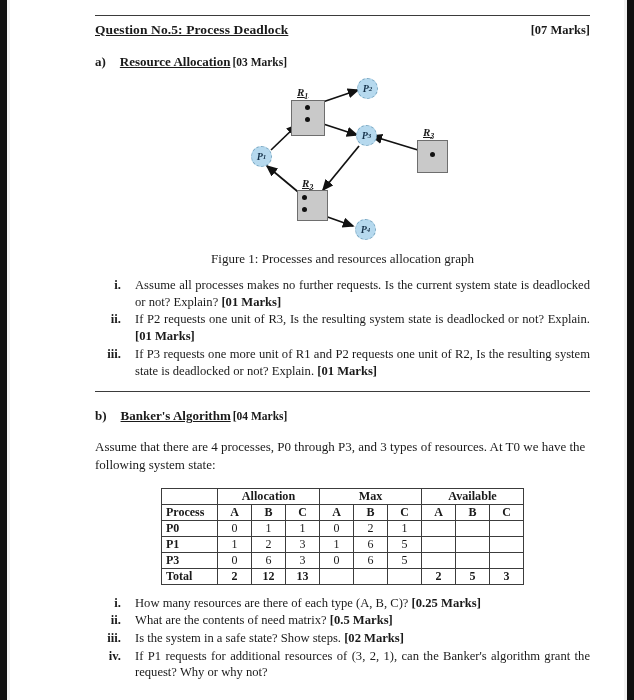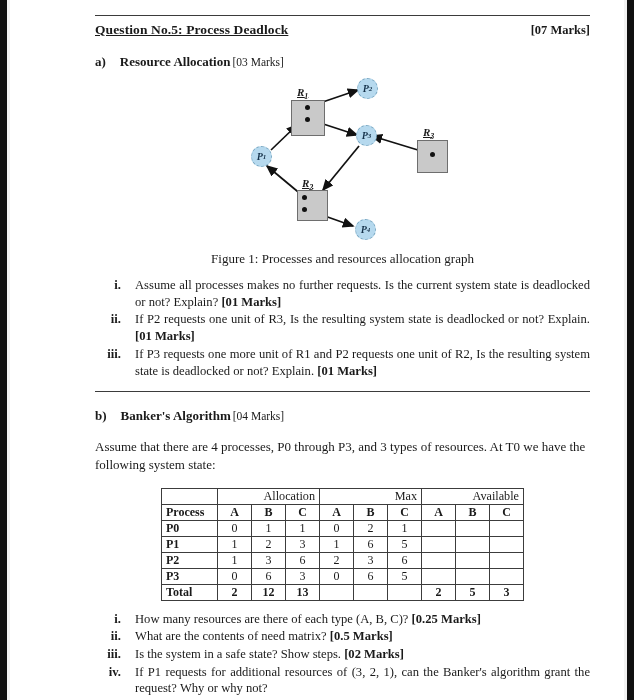--- a/index.html
+++ b/index.html
@@ -81,25 +81,26 @@
   .part-head {
     margin-top: 16px;
     font-size: 13px;
     font-weight: bold;
     display: flex;
     gap: 14px;
     align-items: baseline;
   }
   .part-letter { font-weight: bold; }
   .part-title {
+    text-decoration: underline;
     font-weight: bold;
   }
   .part-marks {
     font-size: 11.5px;
-    font-weight: normal;
+    font-weight: bold;
     margin-left: 2px;
   }
 
   .para {
     margin-top: 14px;
     font-size: 13px;
     line-height: 1.35;
   }
 
   
@@ -201,23 +202,22 @@
   }
   table.state td, table.state th {
     border: 1px solid #3c3c3c;
     height: 15px;
     padding: 0 4px;
     text-align: center;
     font-weight: normal;
     box-sizing: border-box;
   }
   table.state .grp {
-    font-weight: normal;
+    font-weight: bold;
     font-size: 12.2px;
-    text-align: right;
   }
   table.state .blank-corner {
     border-top: 1px solid #3c3c3c;
     border-left: 1px solid #3c3c3c;
     border-right: 1px solid #3c3c3c;
     border-bottom: 1px solid #3c3c3c;
   }
   table.state .rowhead {
     font-weight: bold;
     text-align: left;
@@ -369,32 +369,20 @@
             <td class="num">2</td>
             <td class="num">3</td>
             <td class="num">1</td>
             <td class="num">6</td>
             <td class="num">5</td>
             <td class="num empty"></td>
             <td class="num empty"></td>
             <td class="num empty"></td>
           </tr>
           <tr>
-            <td class="rowhead">P2</td>
-            <td class="num">1</td>
-            <td class="num">3</td>
-            <td class="num">6</td>
-            <td class="num">2</td>
-            <td class="num">3</td>
-            <td class="num">6</td>
-            <td class="num empty"></td>
-            <td class="num empty"></td>
-            <td class="num empty"></td>
-          </tr>
-          <tr>
             <td class="rowhead">P3</td>
             <td class="num">0</td>
             <td class="num">6</td>
             <td class="num">3</td>
             <td class="num">0</td>
             <td class="num">6</td>
             <td class="num">5</td>
             <td class="num empty"></td>
             <td class="num empty"></td>
             <td class="num empty"></td>

